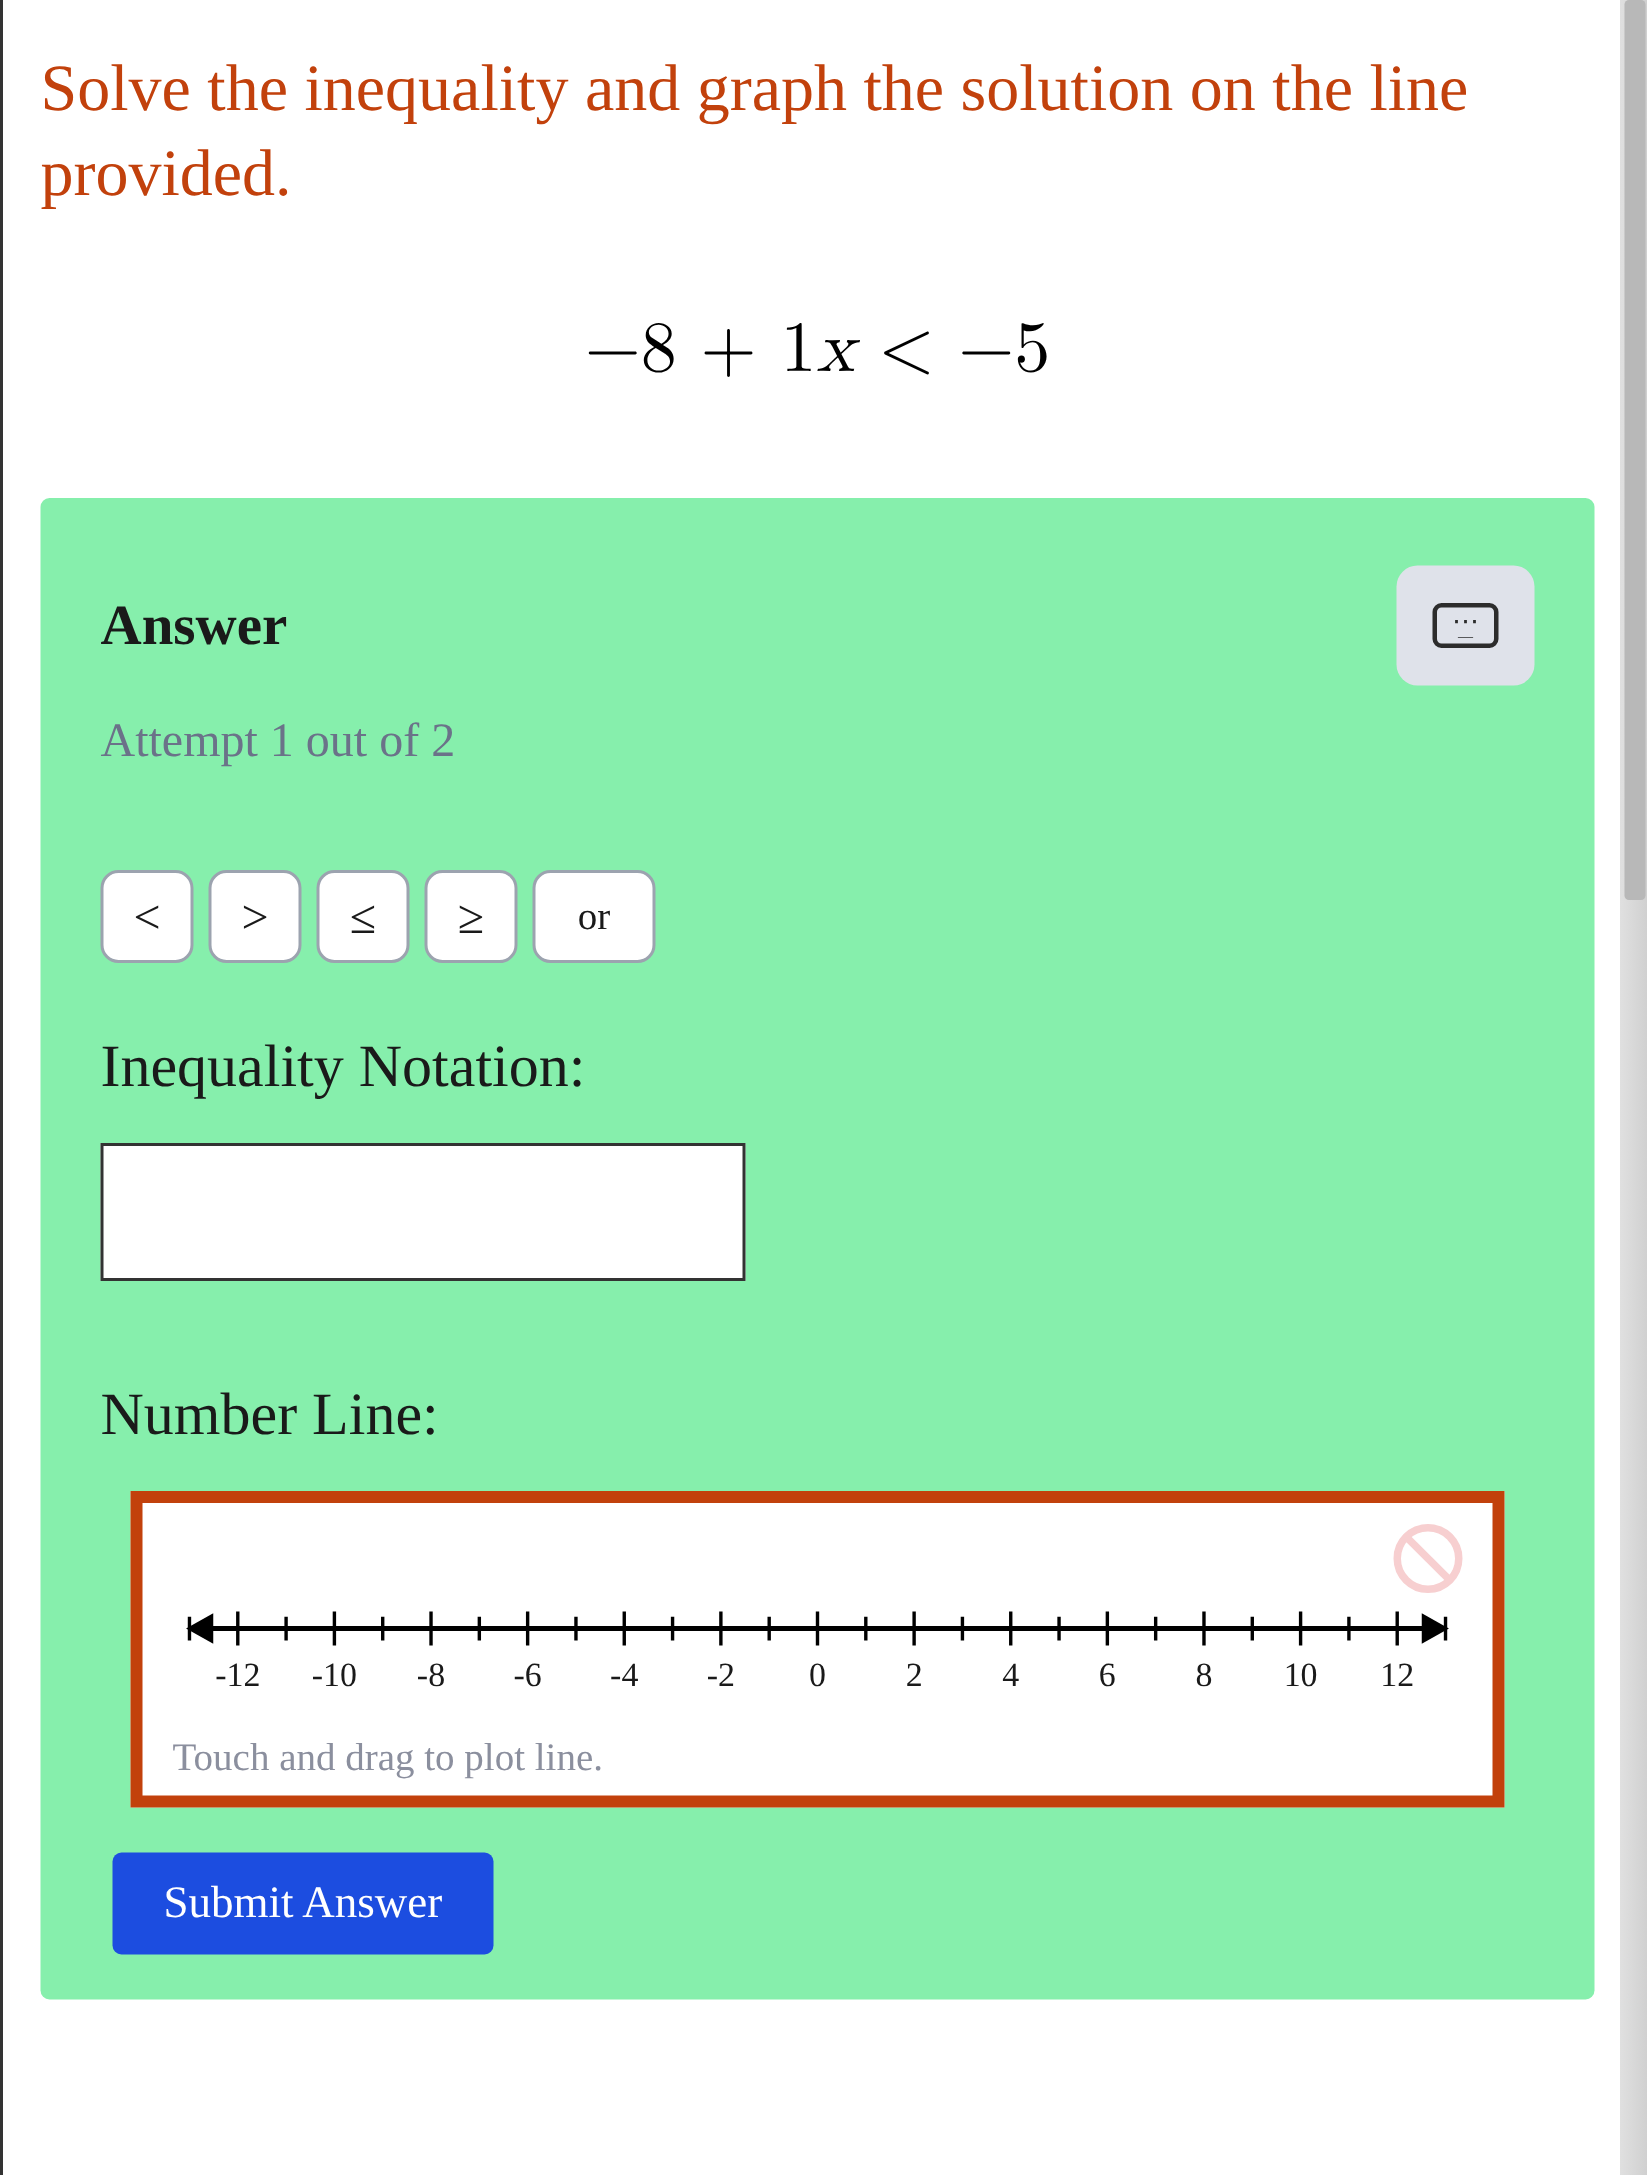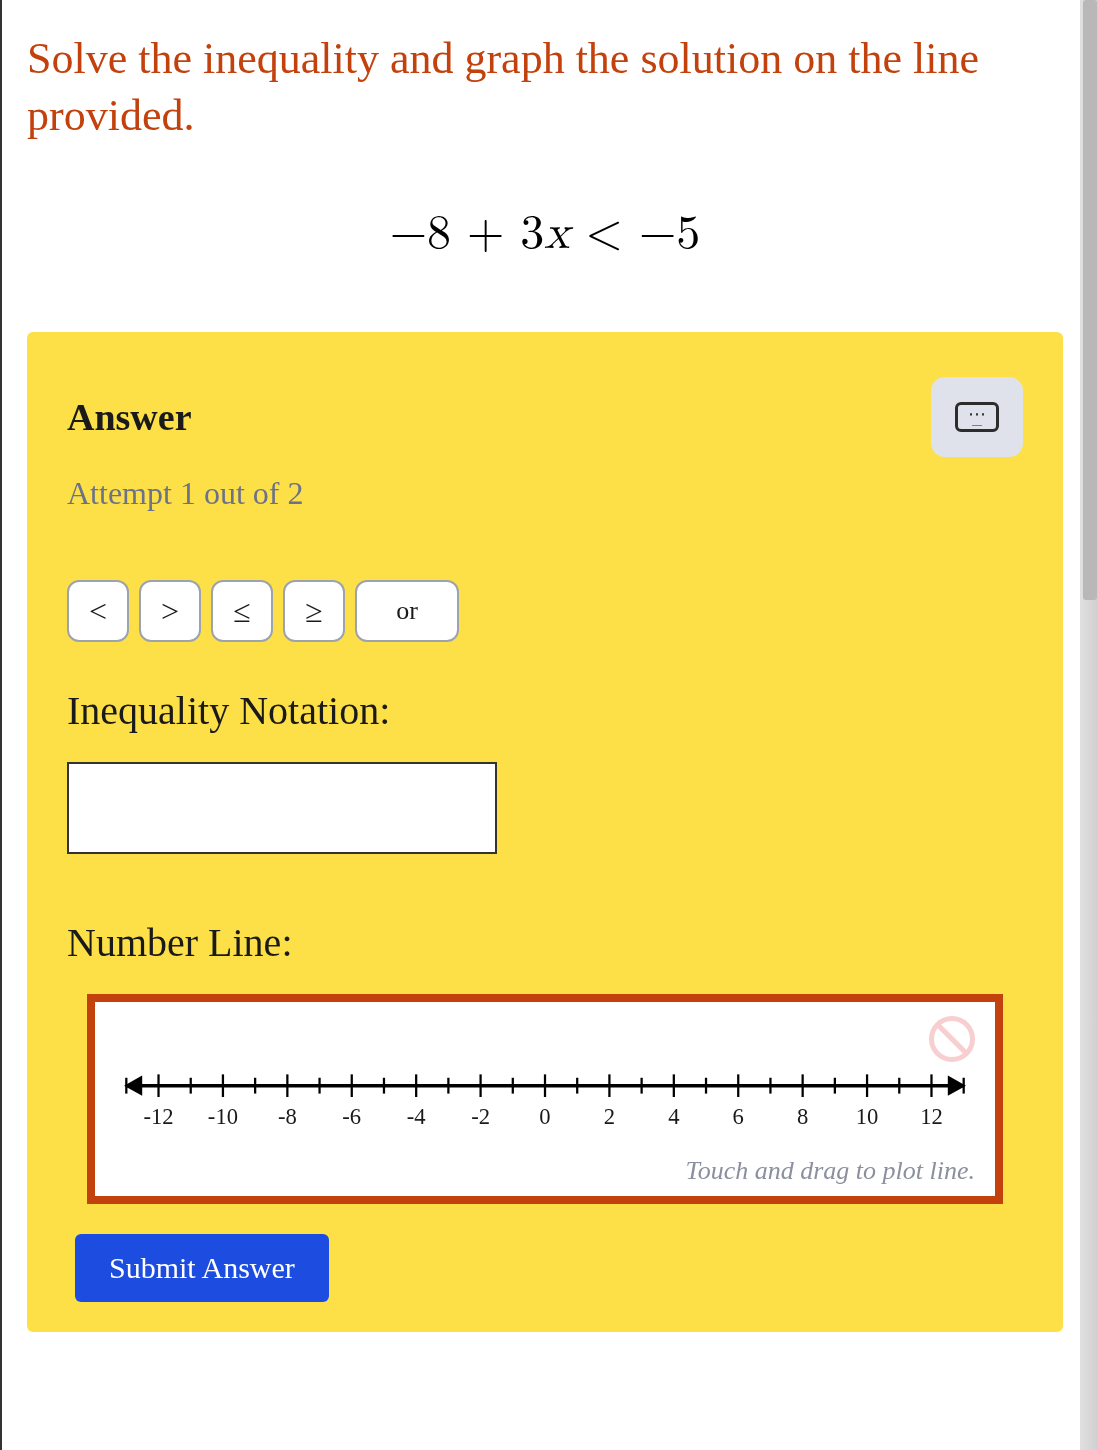--- a/index.html
+++ b/index.html
@@ -29,21 +29,21 @@
       text-align: center;
       font-size: 48px;
       font-family: 'Latin Modern Math', 'Cambria Math', Georgia, serif;
       color: #000;
       margin-bottom: 70px;
     }
     .mathit {
       font-style: italic;
     }
     .answer-section {
-      background: #fde047;
+      background: #86efac;
       padding: 45px 40px 30px 40px;
       margin: 0;
       border-radius: 6px;
     }
     .answer-header {
       display: flex;
       justify-content: space-between;
       align-items: center;
       margin-bottom: 18px;
     }
@@ -107,21 +107,21 @@
       border-radius: 12px;
       font-size: 32px;
       display: flex;
       align-items: center;
       justify-content: center;
       cursor: pointer;
       font-family: serif;
       color: #1a1a1a;
     }
     .symbol-btn.or-btn {
-      width: 104px;
+      width: 82px;
       font-size: 26px;
     }
     .section-label {
       font-size: 40px;
       color: #1a1a1a;
       margin-bottom: 28px;
       font-family: Georgia, serif;
     }
     .notation-input {
       width: 430px;
@@ -166,26 +166,25 @@
       top: 50%;
       left: 50%;
       transform: translate(-50%, -50%) rotate(45deg);
     }
     .number-line-svg {
       width: 100%;
       height: 90px;
       margin-top: 30px;
     }
     .hint-text {
-      text-align: right;
+      text-align: left;
       font-size: 26px;
       color: #8b8f9e;
       font-family: Georgia, serif;
       margin-top: 10px;
-      font-style: italic;
     }
     .submit-btn {
       background: #1c4de0;
       color: #fff;
       border: none;
       padding: 17px 34px;
       font-size: 30px;
       font-family: Georgia, serif;
       border-radius: 6px;
       cursor: pointer;
@@ -209,21 +208,21 @@
       border-radius: 3px;
     }
   </style>
 </head>
 <body>
 
 <div class="question-container">
   <div class="question-text">Solve the inequality and graph the solution on the line provided.</div>
 
   <div class="equation">
-    <span>−8 + 3</span><span class="mathit">x</span><span> &lt; −5</span>
+    <span>−8 + 1</span><span class="mathit">x</span><span> &lt; −5</span>
   </div>
 
   <div class="answer-section">
     <div class="answer-header">
       <div class="answer-title">Answer</div>
       <div class="keyboard-button">
         <div class="keyboard-icon"></div>
       </div>
     </div>
     

